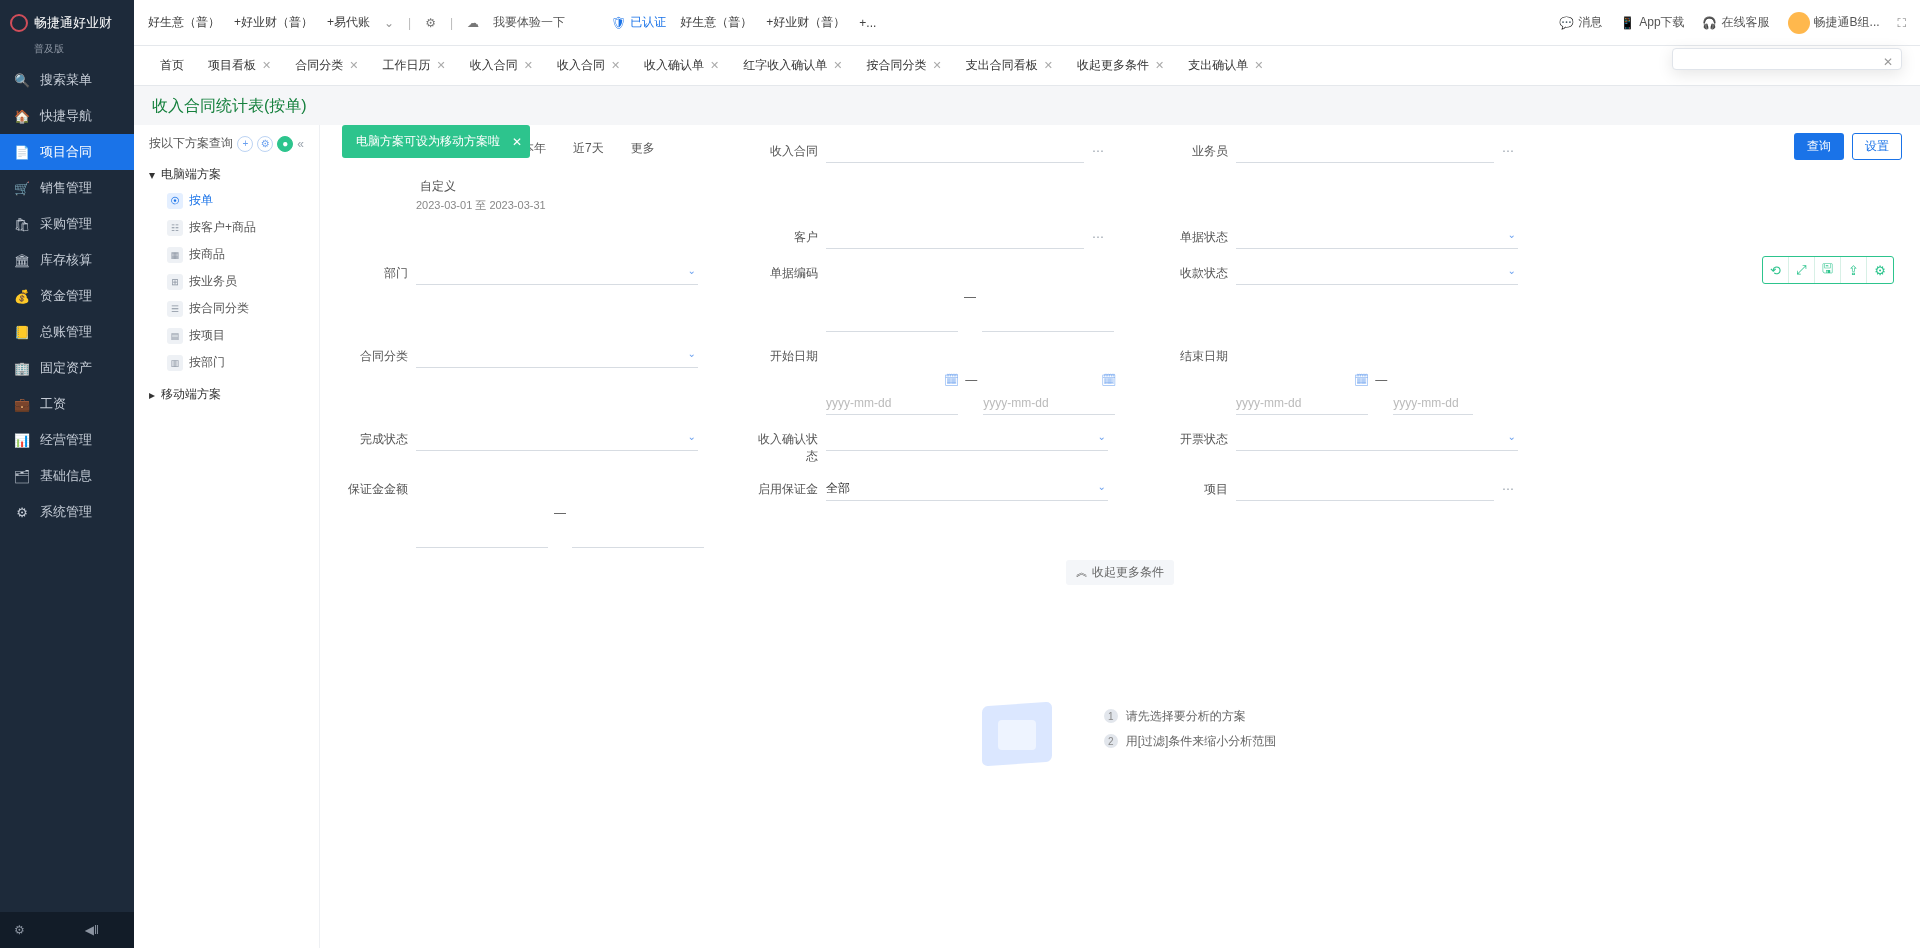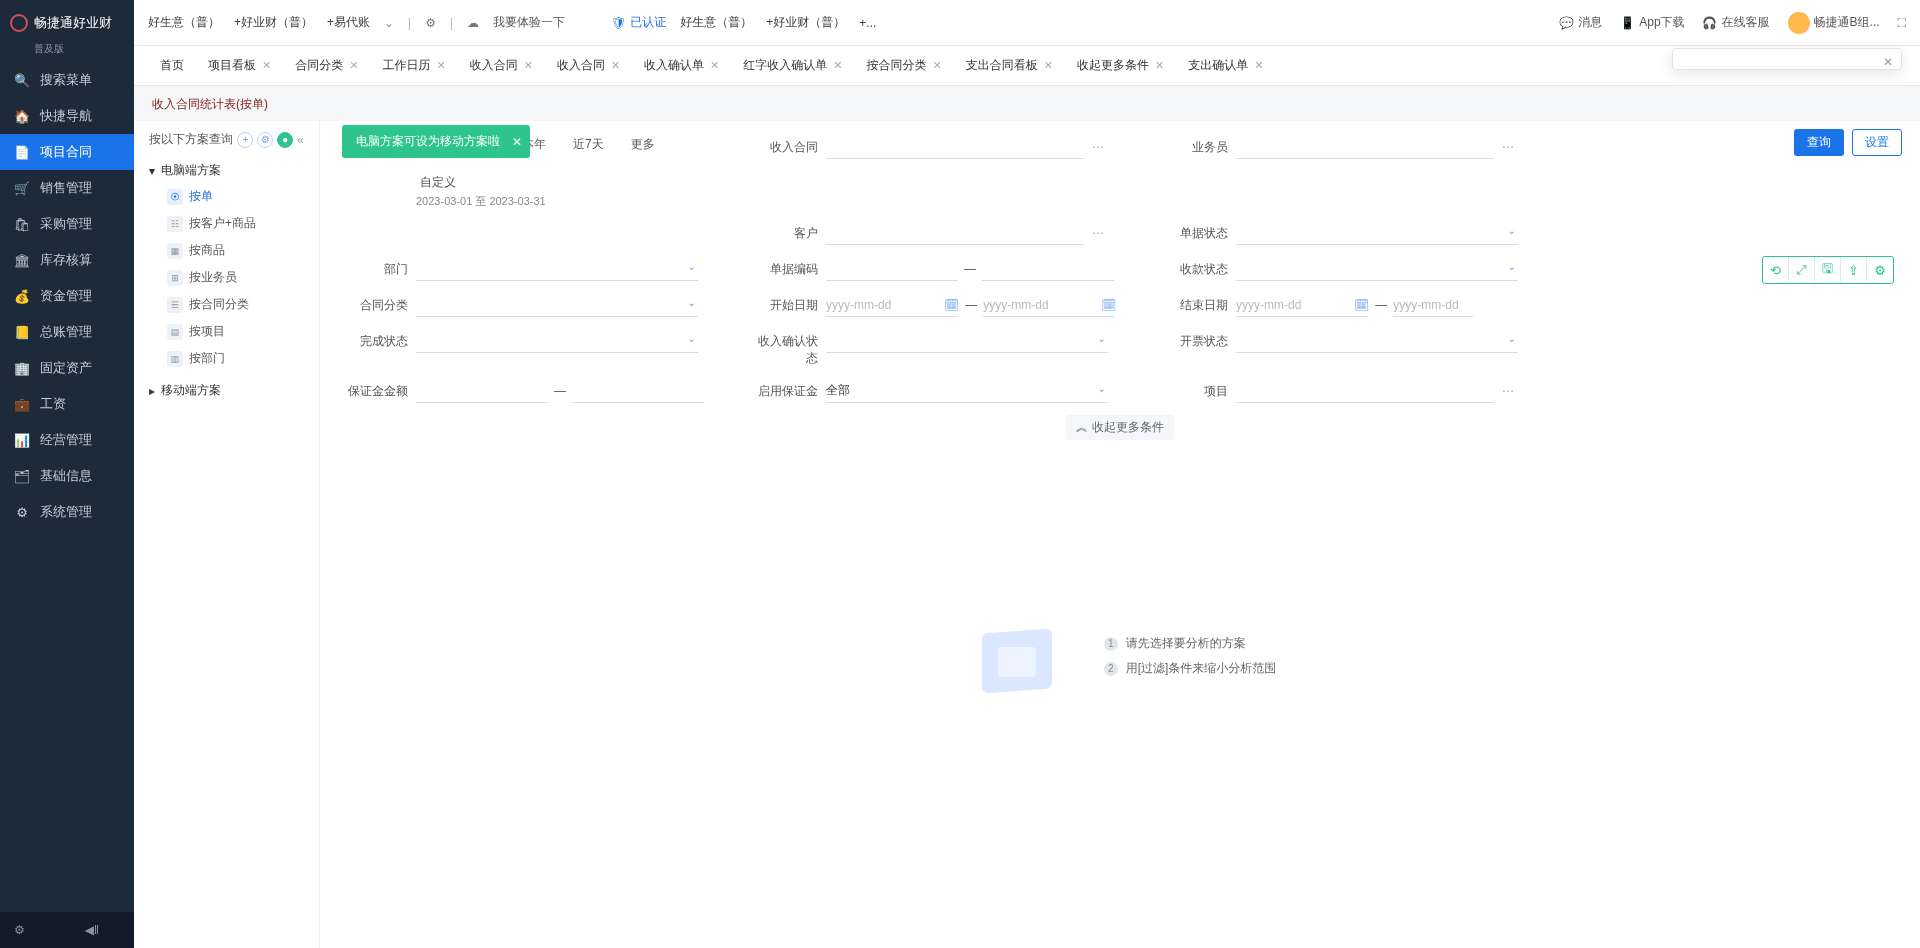--- a/index.html
+++ b/index.html
@@ -32,21 +32,21 @@
 .topbar-icon { color: #777; }
 
 
 .tabs { height: 40px; display: flex; align-items: center; padding: 0 16px; gap: 4px; background: #fff; border-bottom: 1px solid #e5e8ec; overflow: hidden; }
 .tab { padding: 0 10px; height: 40px; display: flex; align-items: center; gap: 6px; font-size: 12px; color: #333; cursor: pointer; white-space: nowrap; }
 .tab .close { color: #aaa; font-size: 11px; }
 .tabs-extra { margin-left: auto; color: #888; cursor: pointer; padding: 0 6px; }
 
 
 .page-header { padding: 10px 18px 8px; background: #f5f6f8; }
-.page-title { font-size: 12px; color: #7f1d1d; font-weight: 400; }
+.page-title { font-size: 16px; color: #15803d; font-weight: 400; }
 
 
 .content { flex: 1; display: flex; overflow: hidden; background: #fff; }
 
 
 .scheme-panel { width: 186px; border-right: 1px solid #eef0f3; padding: 10px 15px; font-size: 12px; color: #555; }
 .scheme-head { display: flex; align-items: center; gap: 4px; margin-bottom: 10px; }
 .scheme-head-label { flex: 1; }
 .circ-btn { width: 16px; height: 16px; border: 1px solid #bcd3f3; border-radius: 50%; display: inline-flex; align-items: center; justify-content: center; color: #6aa0ef; font-size: 10px; cursor: pointer; }
 .collapse-btn { color: #9aa3ad; cursor: pointer; }
@@ -76,21 +76,21 @@
 .underline-input::placeholder { color: #bbb; }
 .input-with-more { display: flex; align-items: center; }
 .more-dots { color: #9aa3ad; cursor: pointer; padding: 0 4px; margin-left: 4px; }
 .dropdown-caret { position: absolute; right: 2px; top: 4px; color: #6aa0ef; font-size: 10px; pointer-events: none; }
 .date-quick { display: flex; gap: 19px; align-items: center; flex-wrap: wrap; }
 .dq { color: #555; cursor: pointer; padding: 1px 4px; border-radius: 8px; font-size: 12px; }
 .dq.active { background: #4a8cff; color: #fff; }
 .date-sub { color: #888; font-size: 11px; margin-top: 2px; }
 .range-dash { padding: 0 6px; color: #555; align-self: center; }
 .range-inputs { display: flex; align-items: center; }
-.range-inputs .underline-input { width: 132px; }
+.range-inputs .underline-input { width: 132px; margin-top: 47px; }
 .date-icon { color: #6aa0ef; margin-left: -14px; font-size: 12px; pointer-events: none; }
 .collapse-more { text-align: center; margin: 4px 0 0; }
 .collapse-more-btn { display: inline-flex; align-items: center; gap: 4px; background: #f4f6f9; border-radius: 3px; padding: 4px 10px; font-size: 12px; color: #666; cursor: pointer; }
 
 
 .action-btns { position: absolute; right: 18px; top: 8px; display: flex; gap: 8px; z-index: 5; }
 .btn { border-radius: 3px; padding: 4px 12px; font-size: 12px; cursor: pointer; border: 1px solid transparent; }
 .btn-primary { background: #1a73e8; color: #fff; }
 .btn-outline { border: 1px solid #1a73e8; color: #1a73e8; background: #fff; }
 

